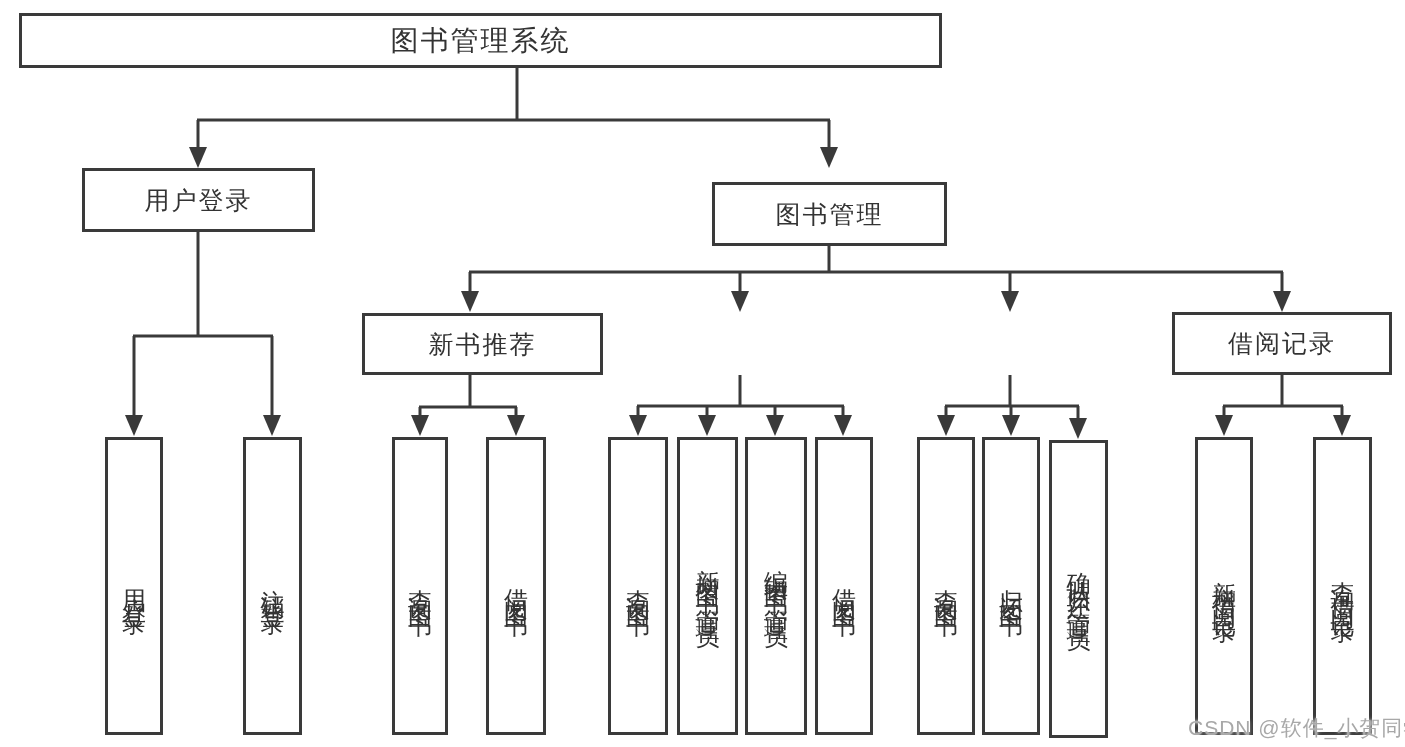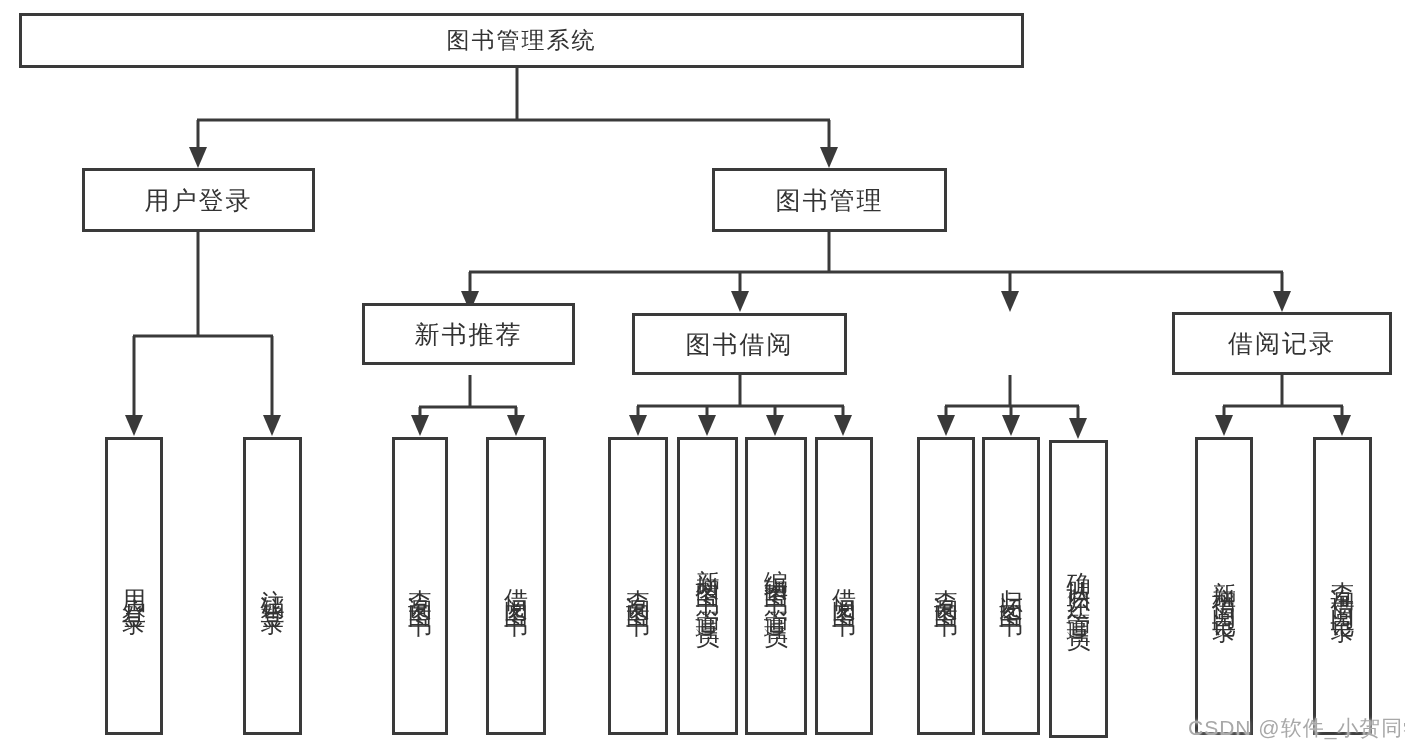--- a/index.html
+++ b/index.html
@@ -21,24 +21,24 @@
     font-size:25px;color:#333333;letter-spacing:2px;white-space:nowrap;
   }
   .vnode{
     position:absolute;z-index:2;box-sizing:border-box;
     border:3px solid #3a3a3a;background:#ffffff;
     display:flex;align-items:center;justify-content:center;
     writing-mode:vertical-rl;text-orientation:mixed;
     font-size:24px;letter-spacing:8px;color:#333333;
   }
 
-  #n-root{left:19px;top:13px;width:1005px;height:55px;font-size:23px;}
+  #n-root{left:19px;top:13px;width:923px;height:55px;font-size:28px;}
   #n-user-login{left:82px;top:168px;width:233px;height:64px;}
-  #n-book-mgmt{left:712px;top:168px;width:235px;height:64px;}
-  #n-new-book{left:362px;top:303px;width:213px;height:62px;}
+  #n-book-mgmt{left:712px;top:182px;width:235px;height:64px;}
+  #n-new-book{left:362px;top:313px;width:241px;height:62px;}
   #n-book-borrow{left:632px;top:313px;width:215px;height:62px;}
   #n-current-borrow{left:903px;top:313px;width:215px;height:62px;}
   #n-borrow-record{left:1172px;top:312px;width:220px;height:63px;}
 
   #l-ul1{left:105px;top:437px;width:58px;height:298px;}
   #l-ul2{left:243px;top:437px;width:59px;height:298px;}
   #l-nb1{left:392px;top:437px;width:56px;height:298px;}
   #l-nb2{left:486px;top:437px;width:60px;height:298px;}
   #l-bb1{left:608px;top:437px;width:60px;height:298px;}
   #l-bb2{left:677px;top:437px;width:61px;height:298px;}
@@ -136,21 +136,20 @@
       <polygon points="1333,415 1351,415 1342,436"></polygon>
     </g>
   </svg>
 
   <div class="hnode" id="n-root">图书管理系统</div>
 
   <div class="hnode" id="n-user-login">用户登录</div>
   <div class="hnode" id="n-book-mgmt">图书管理</div>
 
   <div class="hnode" id="n-new-book">新书推荐</div>
-  <div class="hnode" id="n-book-borrow">图书借阅</div>
   <div class="hnode" id="n-borrow-record">借阅记录</div>
 
   <div class="vnode" id="l-ul1">用户登录</div>
   <div class="vnode" id="l-ul2">注销登录</div>
 
   <div class="vnode" id="l-nb1">查询图书</div>
   <div class="vnode" id="l-nb2">借阅图书</div>
 
   <div class="vnode" id="l-bb1">查询图书</div>
   <div class="vnode" id="l-bb2">新增图书（管理员）</div>

